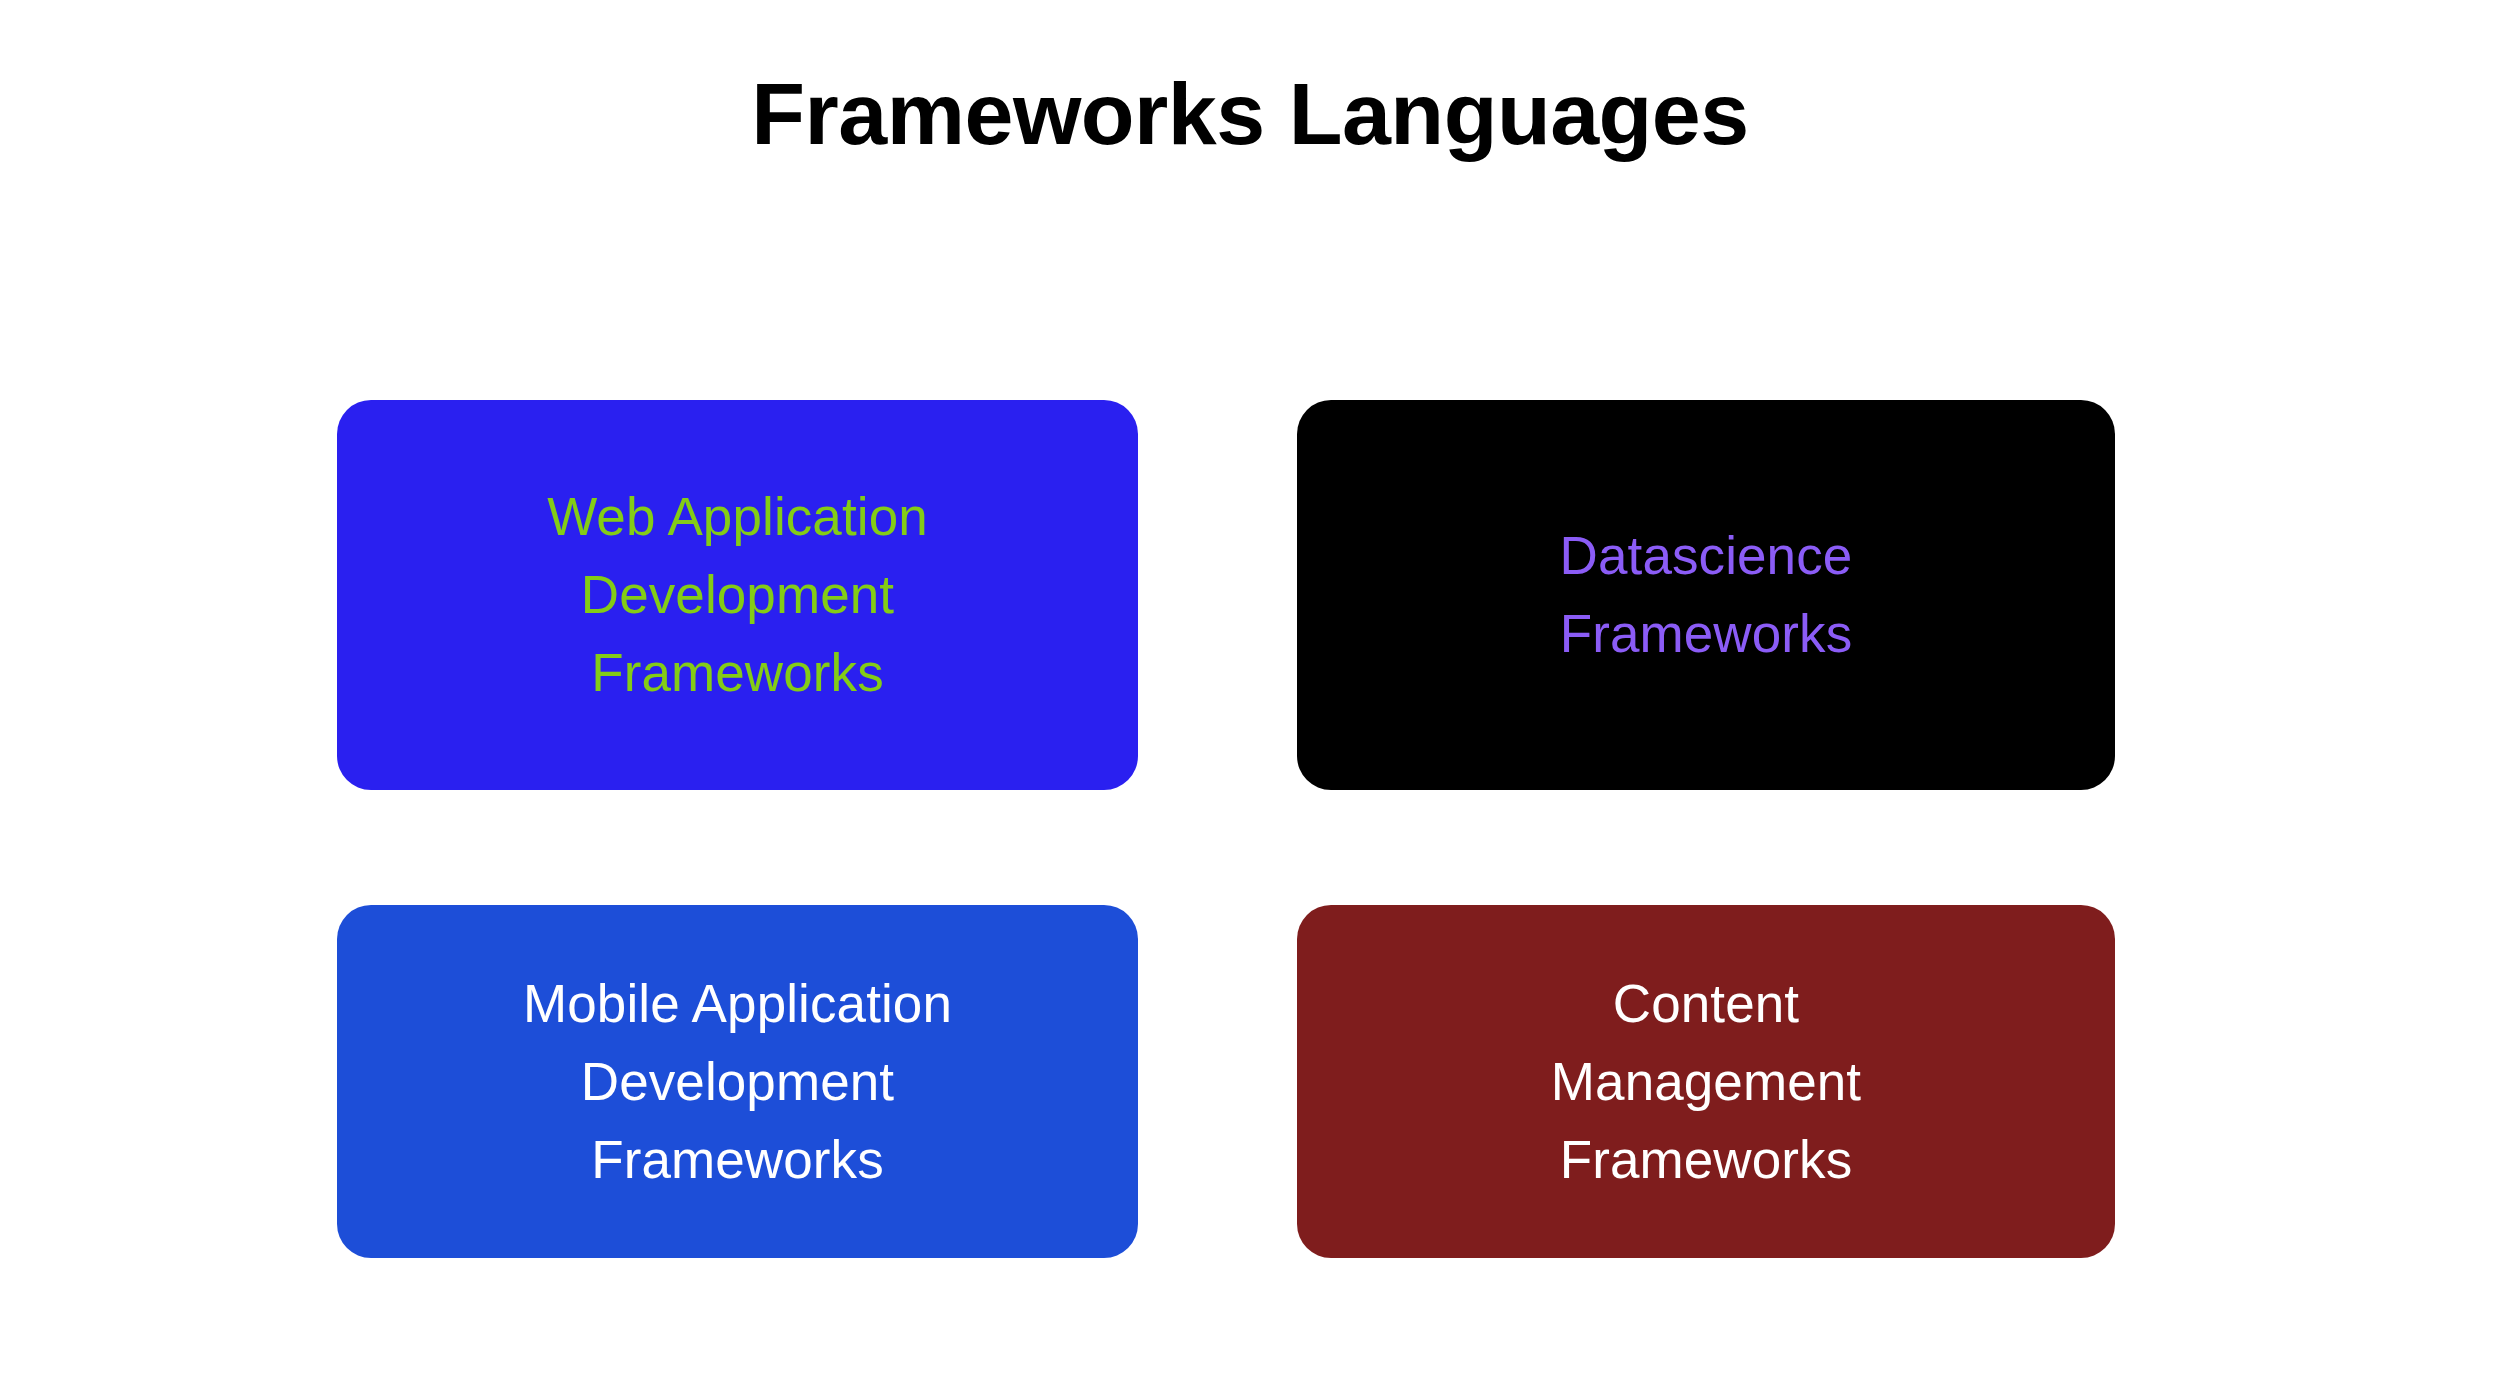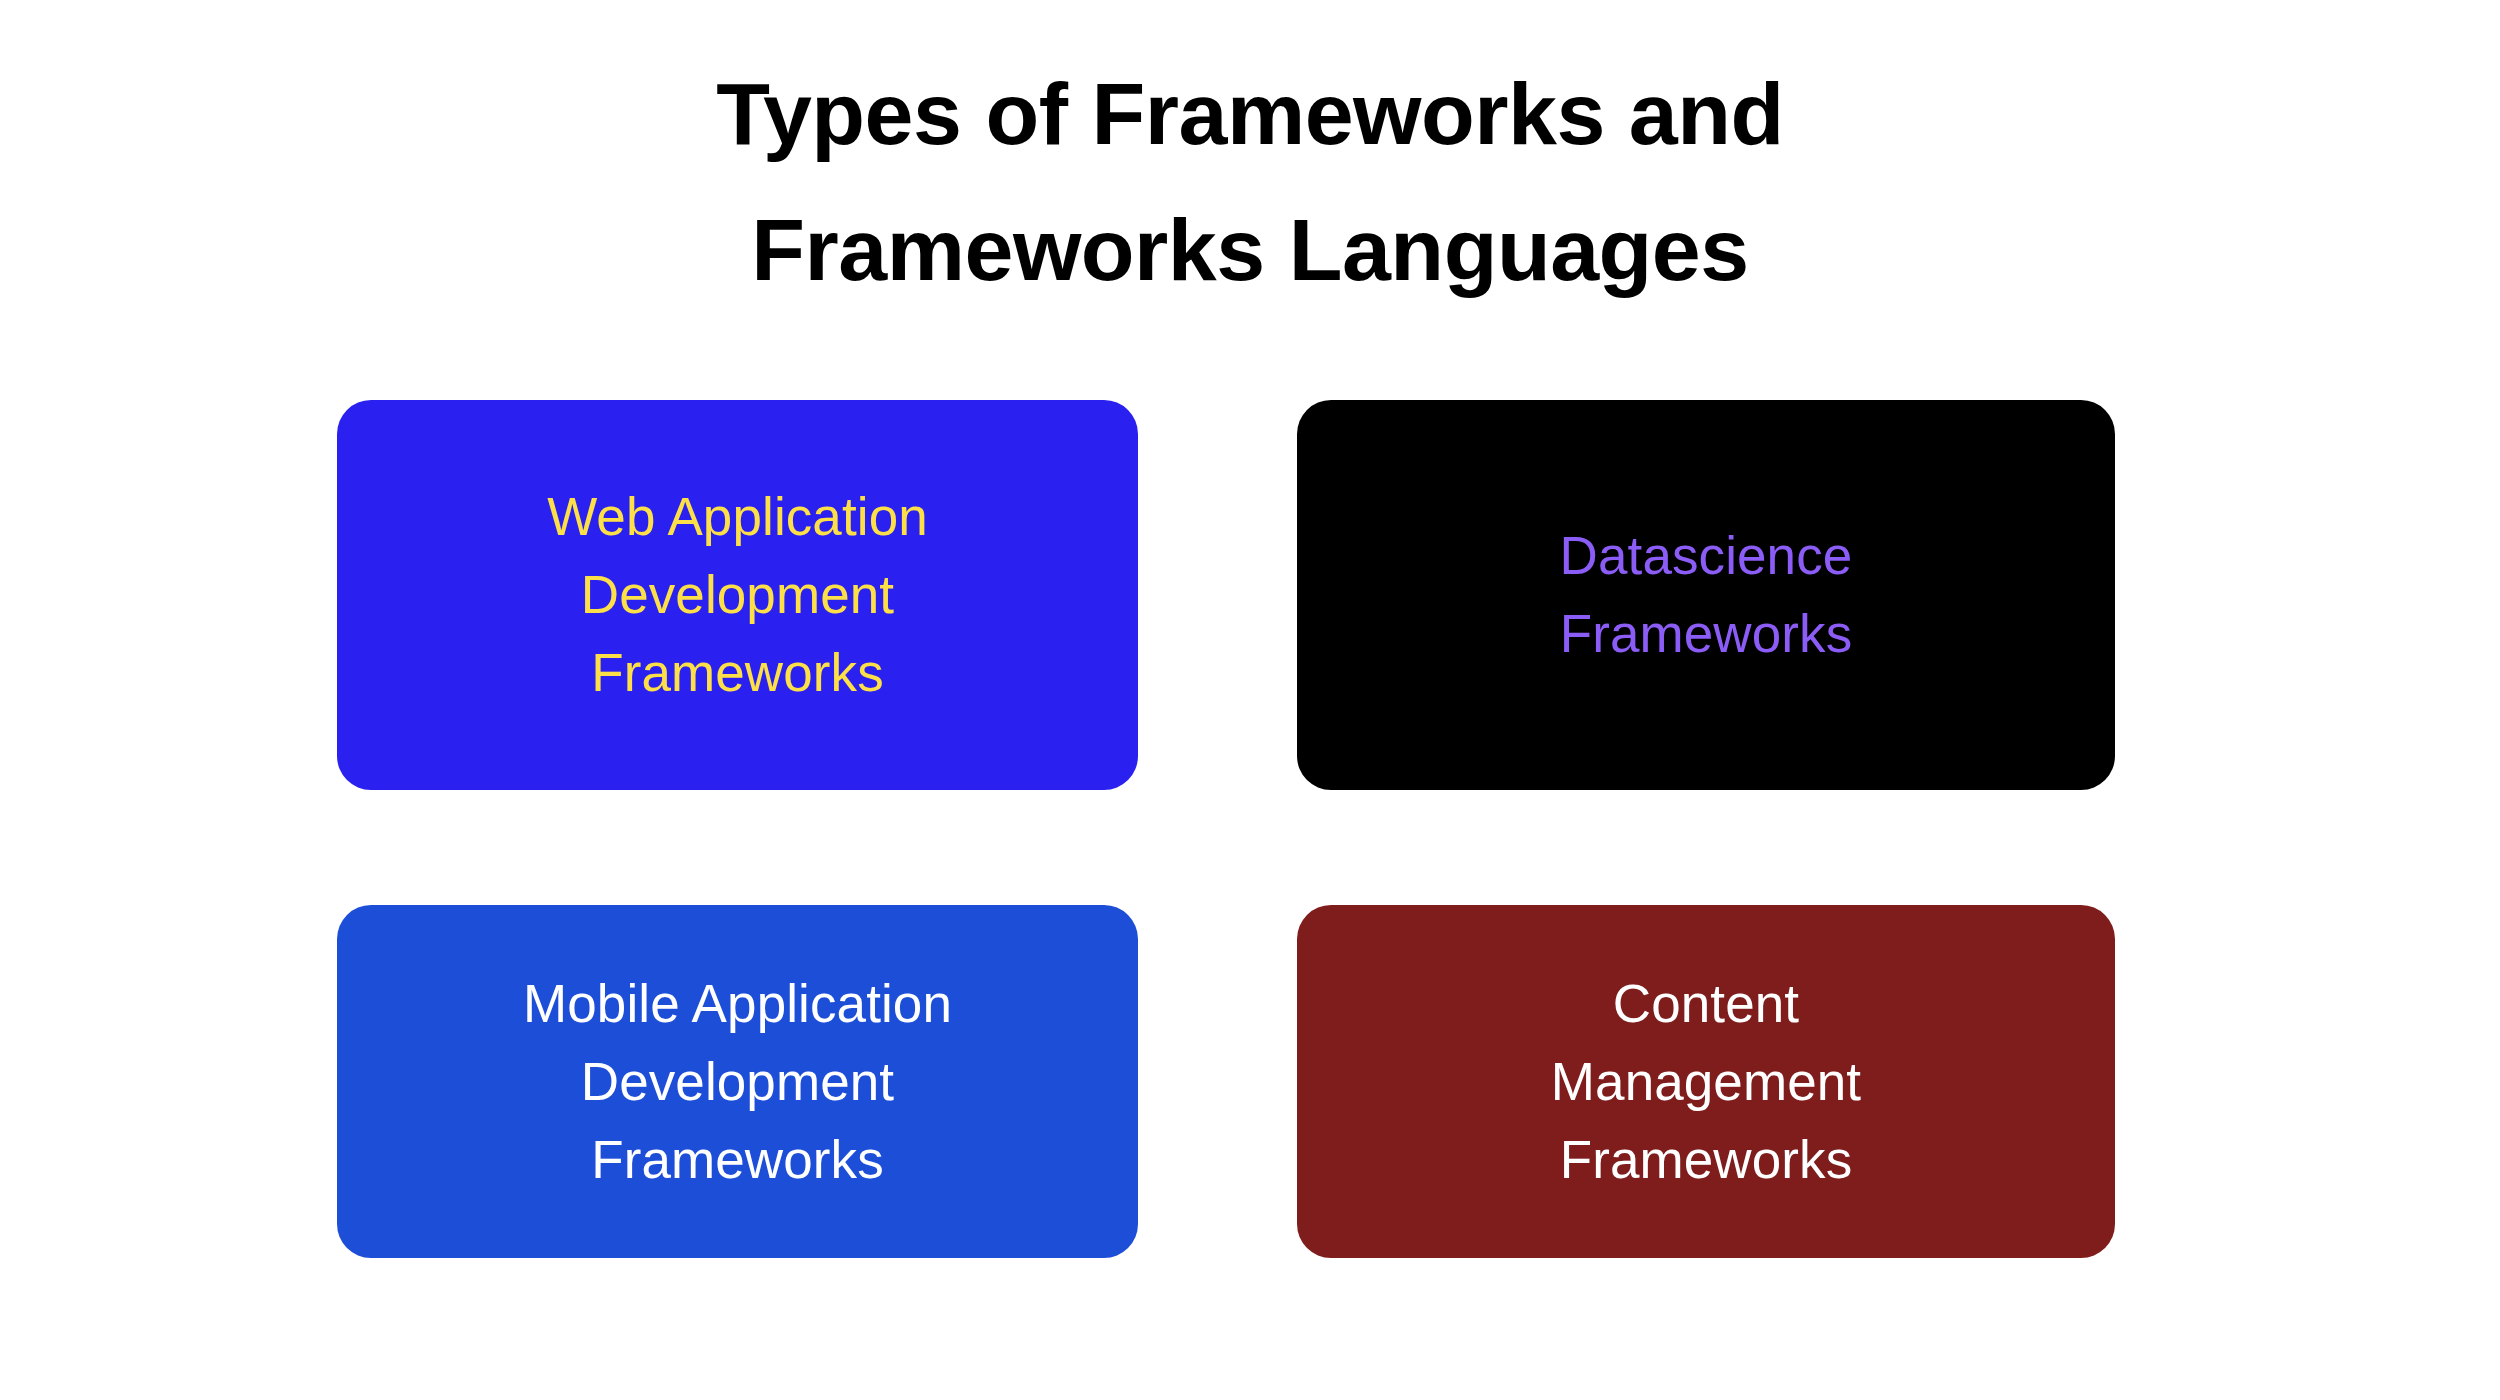--- a/index.html
+++ b/index.html
@@ -70,27 +70,26 @@
     letter-spacing: 0.1px;
     white-space: pre-line;
   }
 </style>
 </head>
 <body style="background: rgb(255, 255, 255);">
 
 <div class="slide">
 
   <div class="title-block">
-    <span class="title-line" style="color: rgb(0, 0, 0);">Types of Frameworks and</span>
     <span class="title-line" style="color: rgb(0, 0, 0);">Frameworks Languages</span>
   </div>
 
   <div class="card-grid">
 
-    <div class="card card-0" style="background: rgb(42, 32, 240); color: #fde047;">
+    <div class="card card-0" style="background: rgb(42, 32, 240); color: #84cc16;">
       <span class="card-label">Web Application
 Development
 Frameworks</span>
     </div>
 
     <div class="card card-1" style="background: rgb(0, 0, 0); color: #8b5cf6;">
       <span class="card-label">Datascience
 Frameworks</span>
     </div>
 

